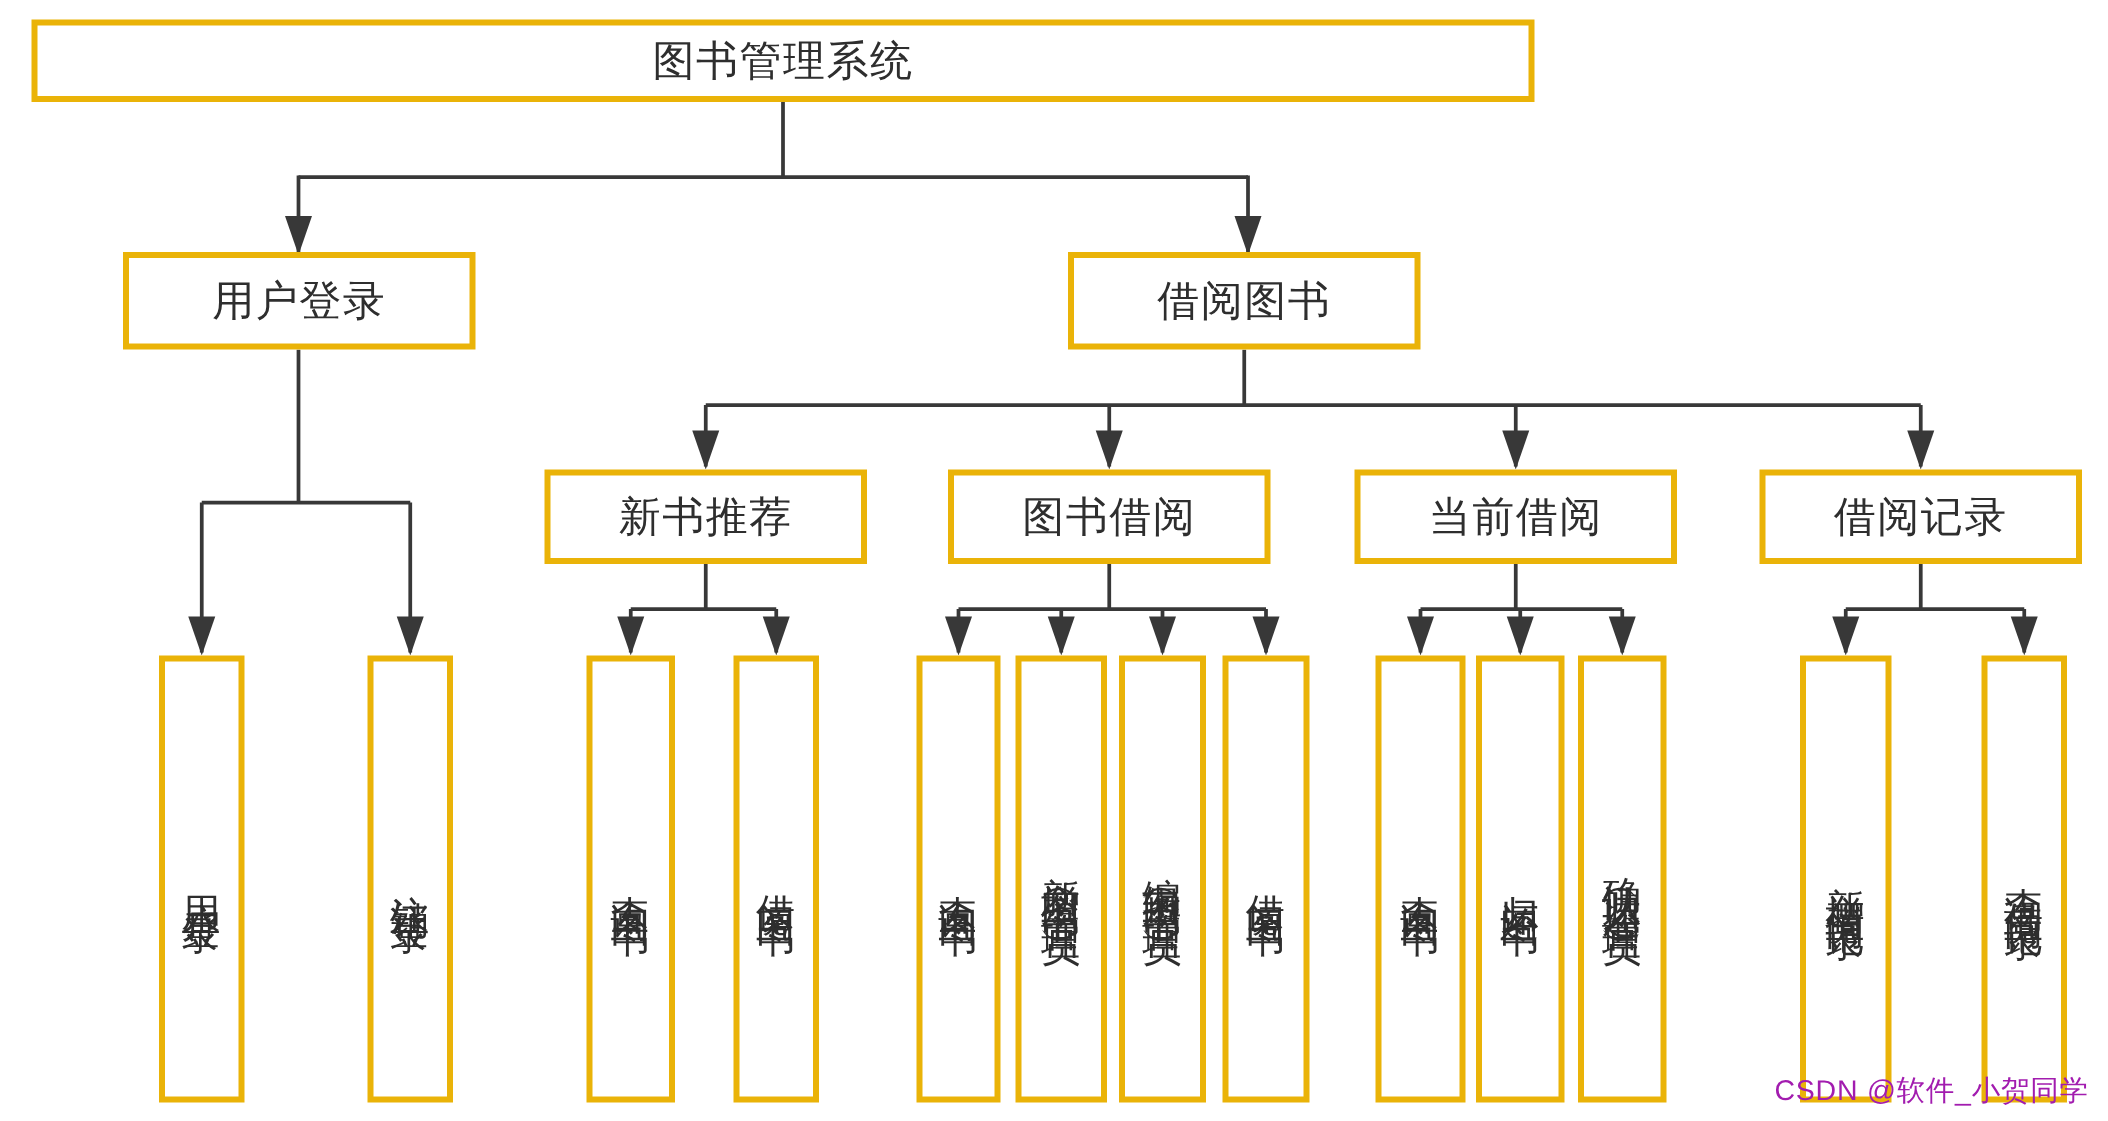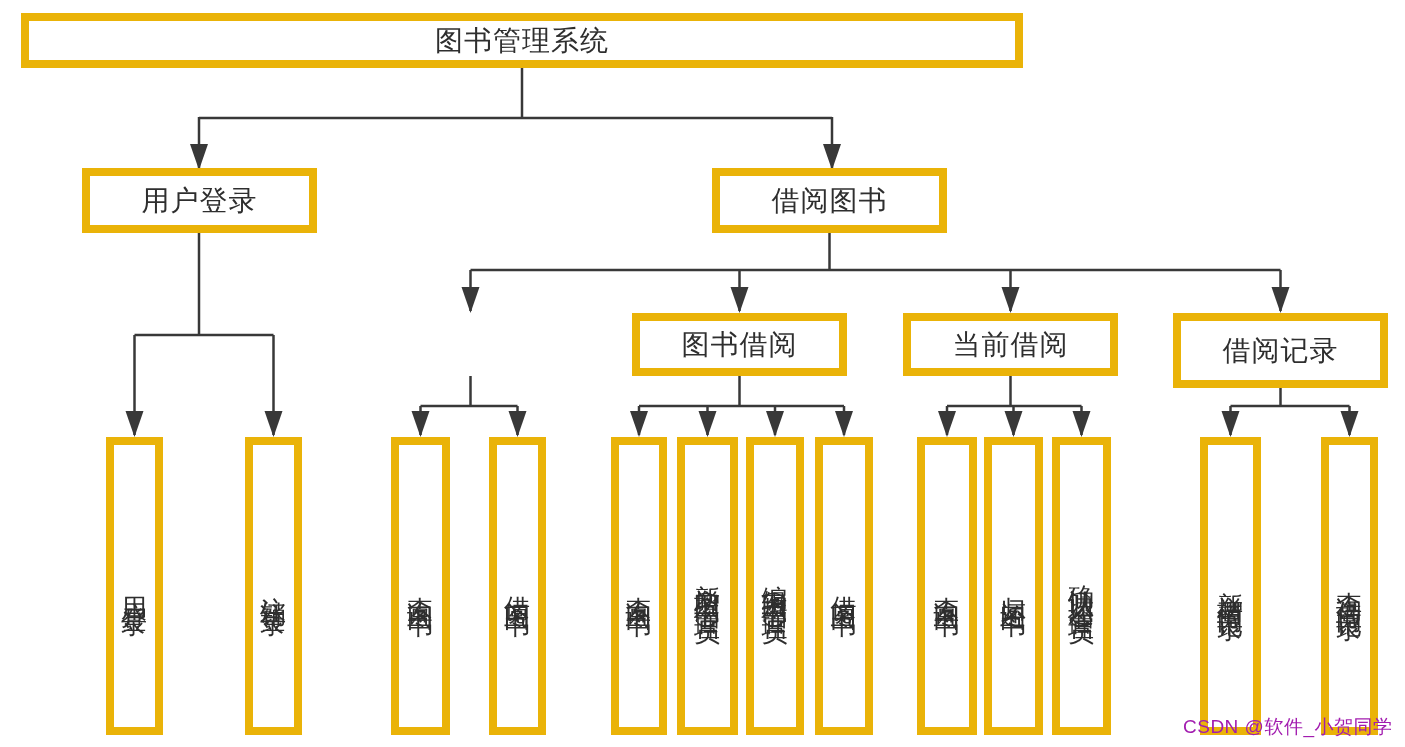--- a/index.html
+++ b/index.html
@@ -7,21 +7,21 @@
     position:relative;
     width:1405px;height:747px;
     background:#ffffff;
     font-family:"Liberation Sans","DejaVu Sans",sans-serif;
     overflow:hidden;
   }
   svg.connectors{position:absolute;left:0;top:0;z-index:1;}
   .box{
     position:absolute;
     box-sizing:border-box;
-    border:8px solid #eab308;
+    border:4px solid #eab308;
     background:#ffffff;
     display:flex;align-items:center;justify-content:center;
     z-index:2;
     color:#2e2e2e;
   }
   .hlabel{
     font-size:28px;
     letter-spacing:1px;
     white-space:nowrap;
     color:#2e2e2e;
@@ -120,27 +120,30 @@
     <span class="hlabel">图书管理系统</span>
   </div>
 
   <div class="box" style="left:82px;top:168px;width:235px;height:65px">
     <span class="hlabel">用户登录</span>
   </div>
   <div class="box" style="left:712px;top:168px;width:235px;height:65px">
     <span class="hlabel">借阅图书</span>
   </div>
 
+  <div class="box" style="left:363px;top:313px;width:215px;height:63px">
+    <span class="hlabel">新书推荐</span>
+  </div>
   <div class="box" style="left:903px;top:313px;width:215px;height:63px">
     <span class="hlabel">当前借阅</span>
   </div>
   <div class="box" style="left:632px;top:313px;width:215px;height:63px">
     <span class="hlabel">图书借阅</span>
   </div>
-  <div class="box" style="left:1173px;top:313px;width:215px;height:75px">
+  <div class="box" style="left:1173px;top:313px;width:215px;height:63px">
     <span class="hlabel">借阅记录</span>
   </div>
 
   <div class="box vbox" style="left:106px;width:57px">
     <span class="vlabel">用户登录</span>
   </div>
   <div class="box vbox" style="left:245px;width:57px">
     <span class="vlabel">注销登录</span>
   </div>
 

